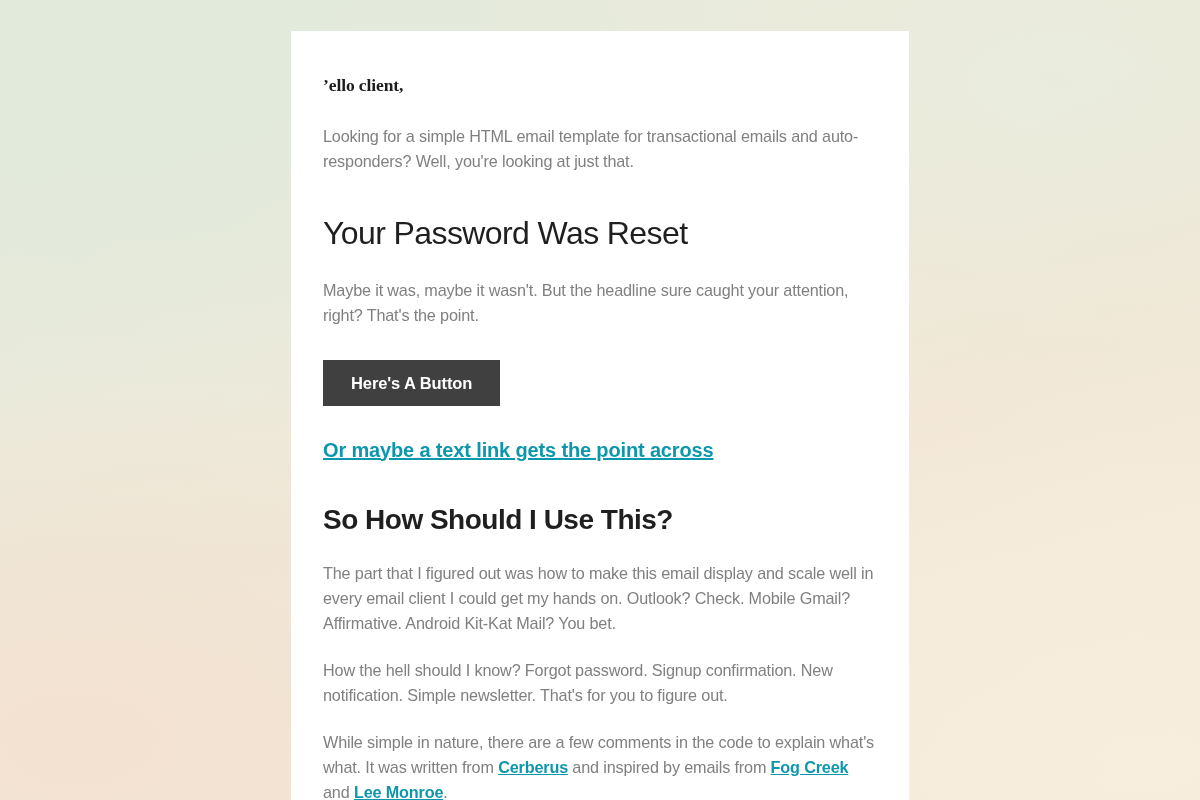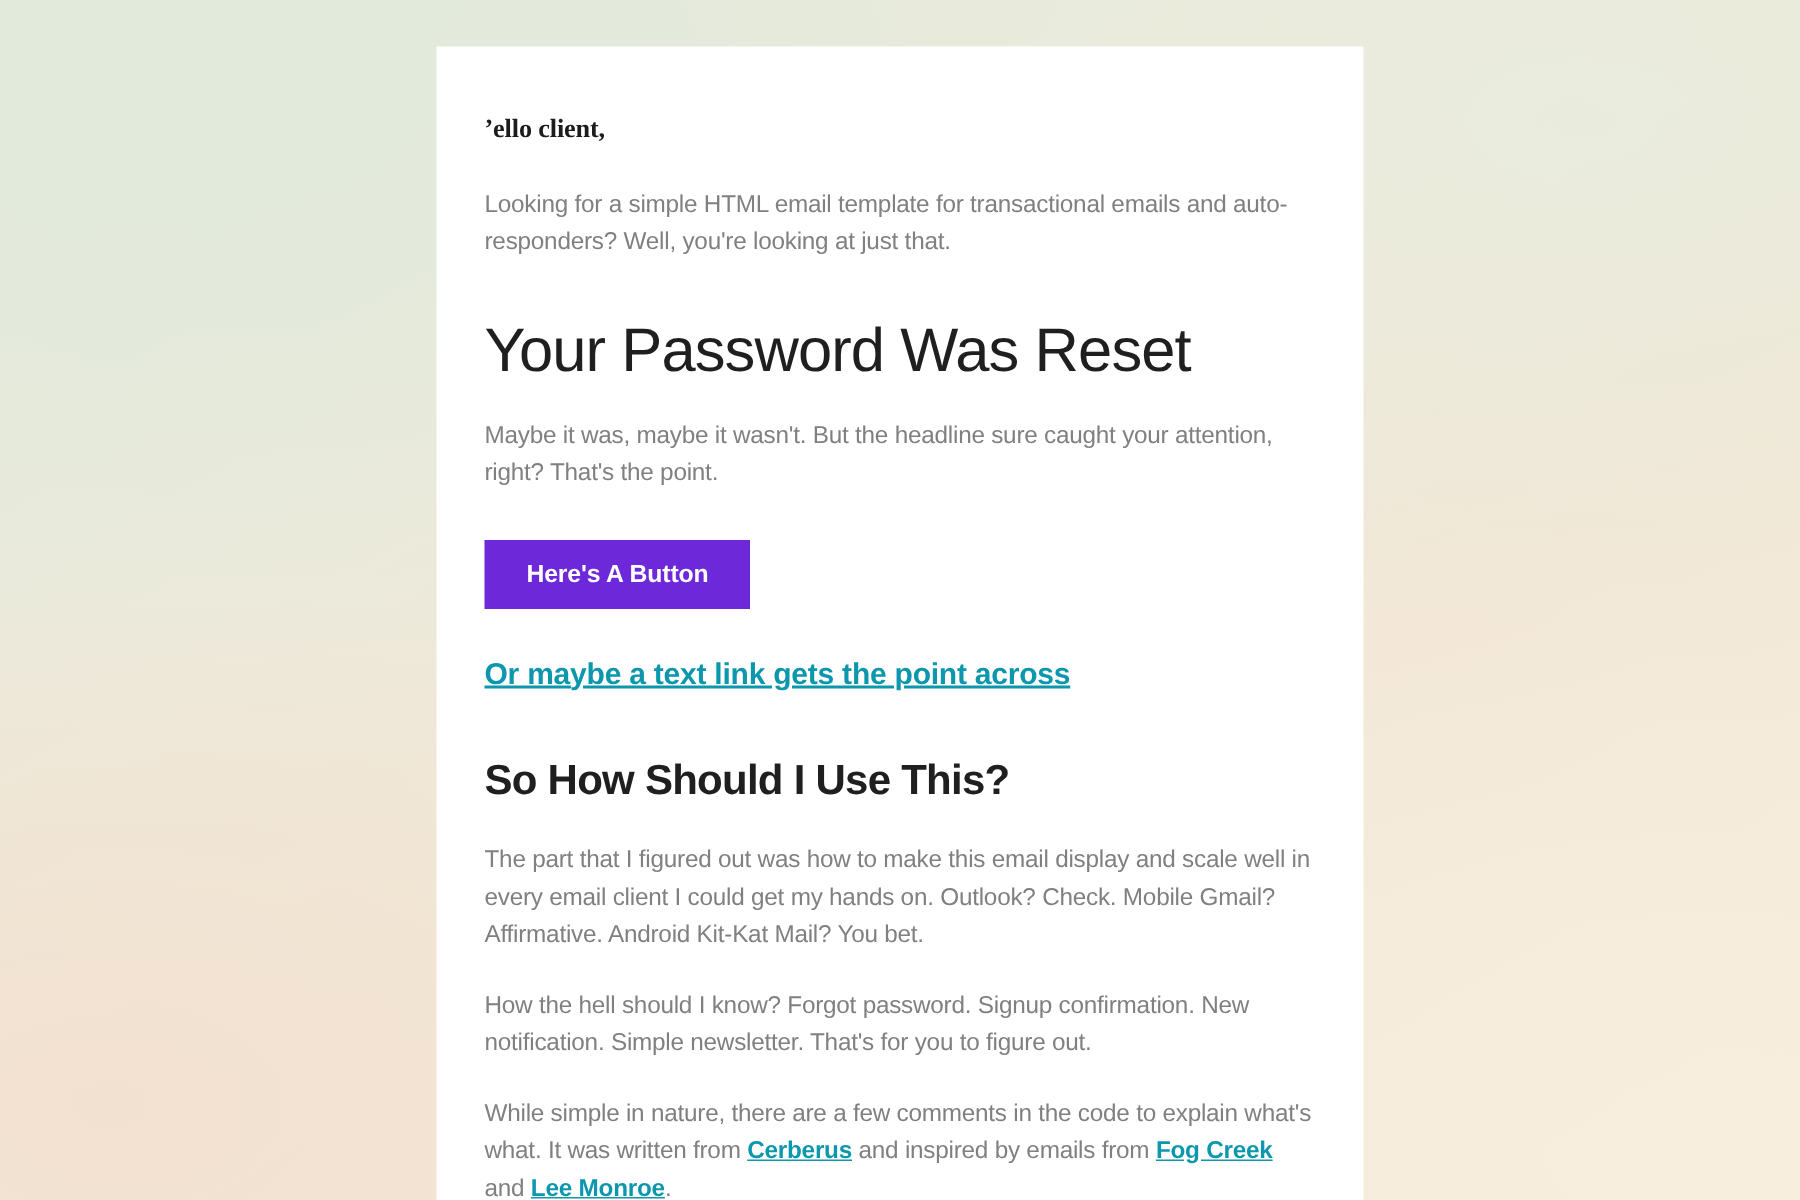--- a/index.html
+++ b/index.html
@@ -55,42 +55,42 @@
     font-size: 16.2px;
     line-height: 25px;
     color: #808080;
     letter-spacing: -0.15px;
     margin-bottom: 22px;
   }
 
   h1.headline {
     font-family: "Liberation Sans", sans-serif;
     font-weight: 300;
-    font-size: 41px;
+    font-size: 32px;
     line-height: 46px;
     color: #1f1f1f;
     letter-spacing: -0.6px;
     margin-top: 36px;
     margin-bottom: 22px;
   }
 
   h2.subhead {
     font-family: "Liberation Sans", sans-serif;
     font-weight: bold;
     font-size: 28px;
     line-height: 30px;
     color: #1f1f1f;
     letter-spacing: -0.5px;
     margin-top: 42px;
     margin-bottom: 26px;
   }
 
   a.cta-button {
     display: inline-block;
-    background: #6d28d9;
+    background: #404040;
     color: #ffffff;
     font-family: "Liberation Sans", sans-serif;
     font-weight: bold;
     font-size: 16.5px;
     line-height: 1;
     letter-spacing: -0.1px;
     text-decoration: none;
     padding: 15px 28px 14px 28px;
     border-radius: 0;
     margin-top: 10px;

